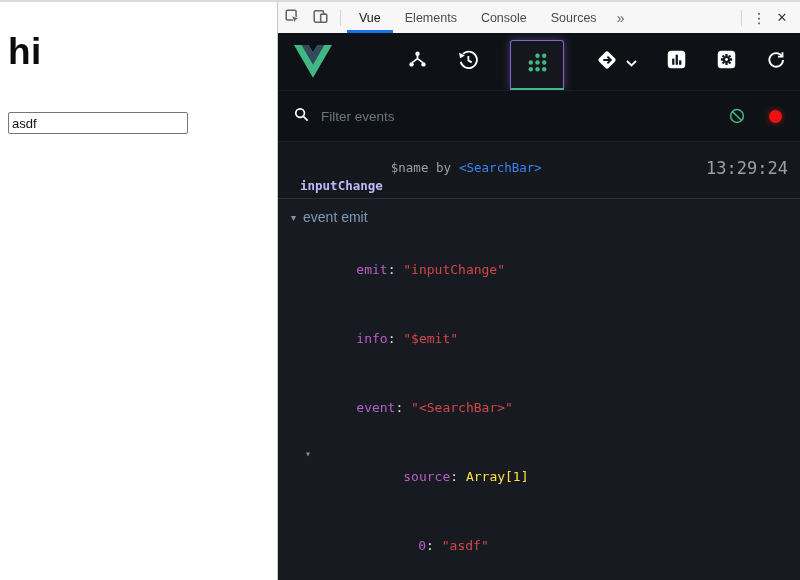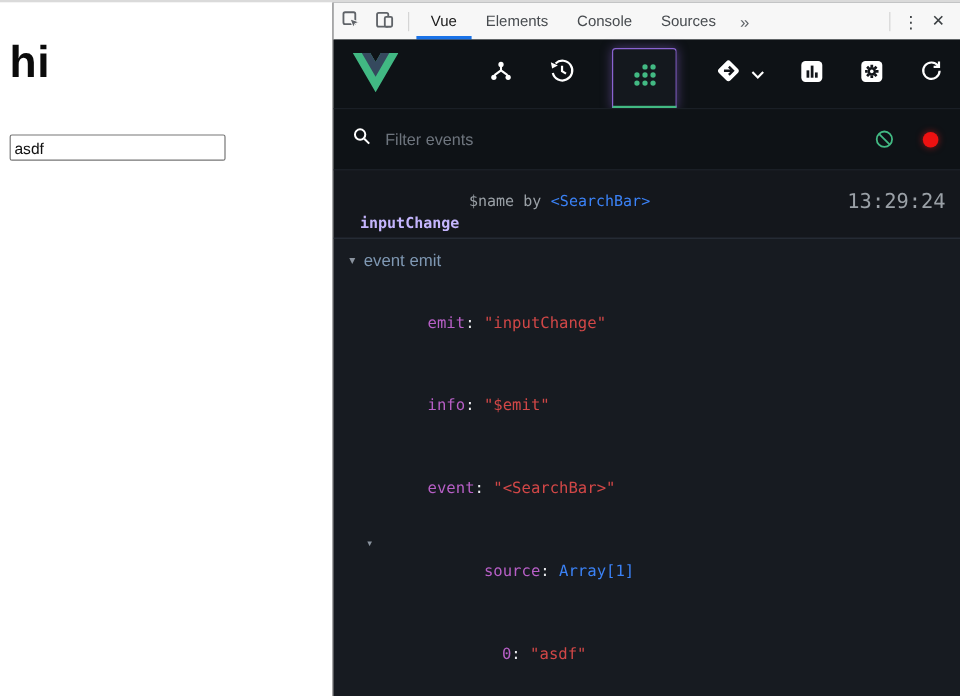--- a/index.html
+++ b/index.html
@@ -93,21 +93,21 @@
   }
   .info-header { display:flex; align-items:center; padding-left:13px; color:#7f98b3; font-size:14px; cursor:pointer; }
   .caret { color:#8a939e; font-size:10px; margin-right:7px; }
   .info-body { margin-top:10px; font-family:"DejaVu Sans Mono","Liberation Mono",monospace; }
   .info-row { position:relative; padding-left:47px; line-height:23px; white-space:pre; }
   .info-row .row-caret { position:absolute; left:27px; top:0; }
   .info-row.payload-item { padding-left:62px; }
   .k { color:#b75fc6; }
   .colon { color:#e8eaed; }
   .v-str { color:#d14747; }
-  .v-plain { color:#3b82f6;text-align:center; }
+  .v-plain { color:#fde047;text-align:center; }
 </style>
 </head>
 <body>
 
 <div class="screen">
 
   <div class="page">
     <h1>hi</h1>
     <input class="page-input" type="text" value="asdf" style="">
   </div>

